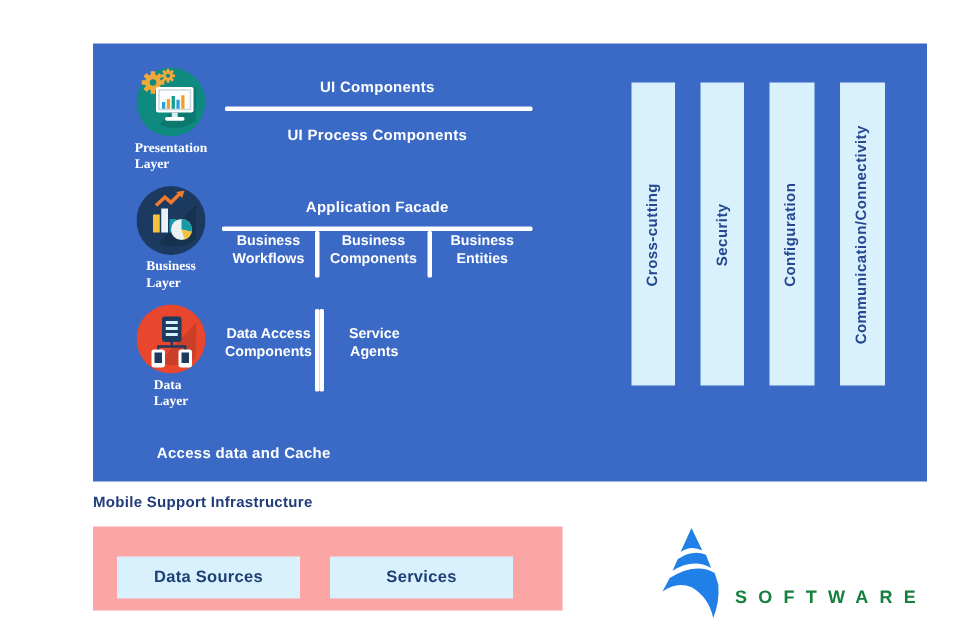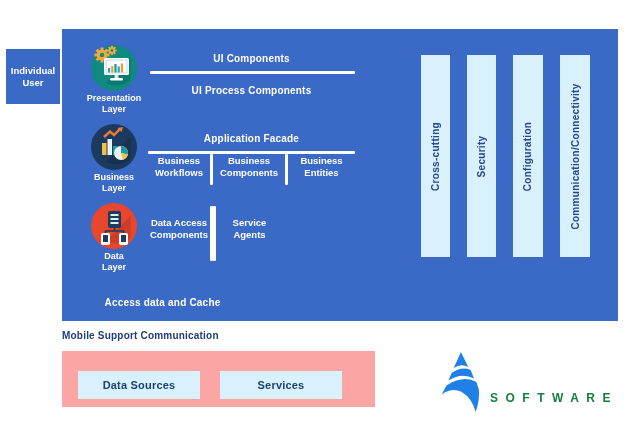--- a/index.html
+++ b/index.html
@@ -10,21 +10,21 @@
   .pre{white-space:pre-line;}
   
   .user-box{
     position:absolute;left:6px;top:49px;width:54px;height:55px;background:#3a69c6;
     display:flex;align-items:center;justify-content:center;text-align:center;
     color:#ffffff;font-size:9.5px;font-weight:bold;line-height:1.25;
   }
   
   .main-panel{position:absolute;left:62px;top:29px;width:556px;height:292px;background:#3a69c6;}
   .layer-badge{position:absolute;left:15px;width:74px;display:flex;flex-direction:column;align-items:center;}
-  .layer-badge .lbl{margin-top:2px;color:#ffffff;font-size:9px;font-weight:bold;line-height:1.2;text-align:center;}
+  .layer-badge .lbl{margin-top:2px;color:#ffffff;font-size:9px;font-weight:bold;line-height:1.2;text-align:left;font-family:Liberation Serif, serif;}
   .badge-presentation{top:16px;}
   .badge-business{top:95px;}
   .badge-data{top:174px;}
   .row-label{
     position:absolute;left:86px;width:207px;height:14px;text-align:center;
     color:#ffffff;font-size:10px;font-weight:bold;line-height:14px;letter-spacing:.2px;
   }
   .hline{position:absolute;background:#ffffff;height:3px;border-radius:1px;}
   .hline-1{left:88px;top:42px;width:205px;}
   .hline-2{left:86px;top:122px;width:207px;}
@@ -80,24 +80,20 @@
   .logo-sub{
     position:absolute;left:50px;top:41px;color:#15803d;
     font-size:12px;font-weight:bold;letter-spacing:7.5px;line-height:1;
   }
 </style>
 </head>
 <body>
 
 <div class="canvas">
 
-  <div class="user-box">
-    <span class="pre">Individual
-User</span>
-  </div>
 
   <div class="main-panel">
 
     <div class="layer-badge badge-presentation">
       <svg width="46" height="46" viewBox="0 0 46 46">
         <circle cx="23" cy="23" r="23" fill="#0e8a80"></circle>
         <path d="M40 12 L15 38 A23 23 0 0 0 39.5 35.5 Z" fill="rgba(0,0,0,0.12)"></path>
         <g fill="#f2a93b">
           <g transform="translate(11,10)">
             <rect x="-1.5" y="-7.5" width="3" height="15"></rect>
@@ -200,21 +196,21 @@
       <span>Security</span>
     </div>
     <div class="vbar vbar-3">
       <span>Configuration</span>
     </div>
     <div class="vbar vbar-4">
       <span>Communication/Connectivity</span>
     </div>
   </div>
 
-  <div class="infra-title">Mobile Support Communication</div>
+  <div class="infra-title">Mobile Support Infrastructure</div>
   <div class="bottom-panel">
     <div class="infra-box infra-box-1">
       <span>Data Sources</span>
     </div>
     <div class="infra-box infra-box-2">
       <span>Services</span>
     </div>
   </div>
 
   <div class="logo">

